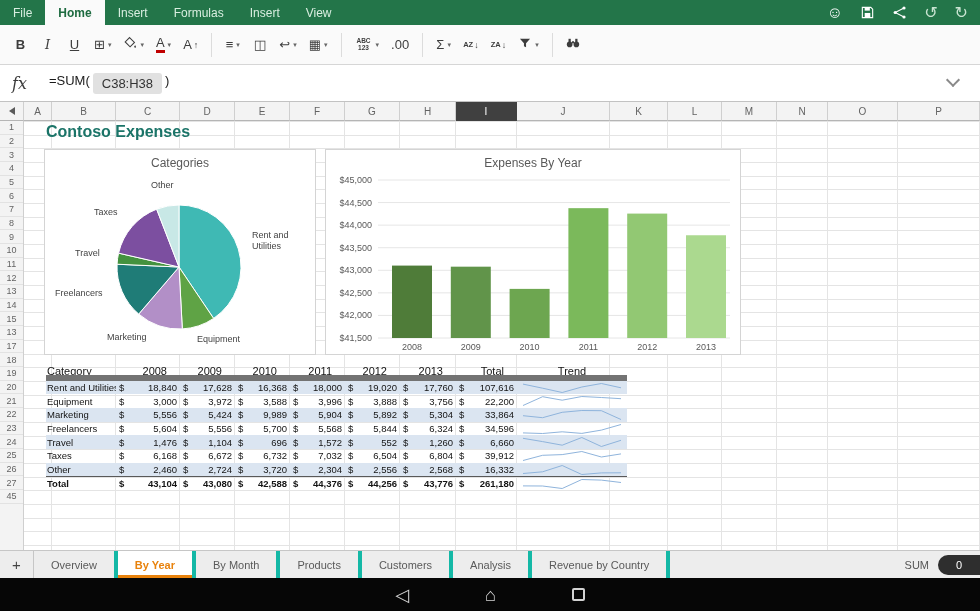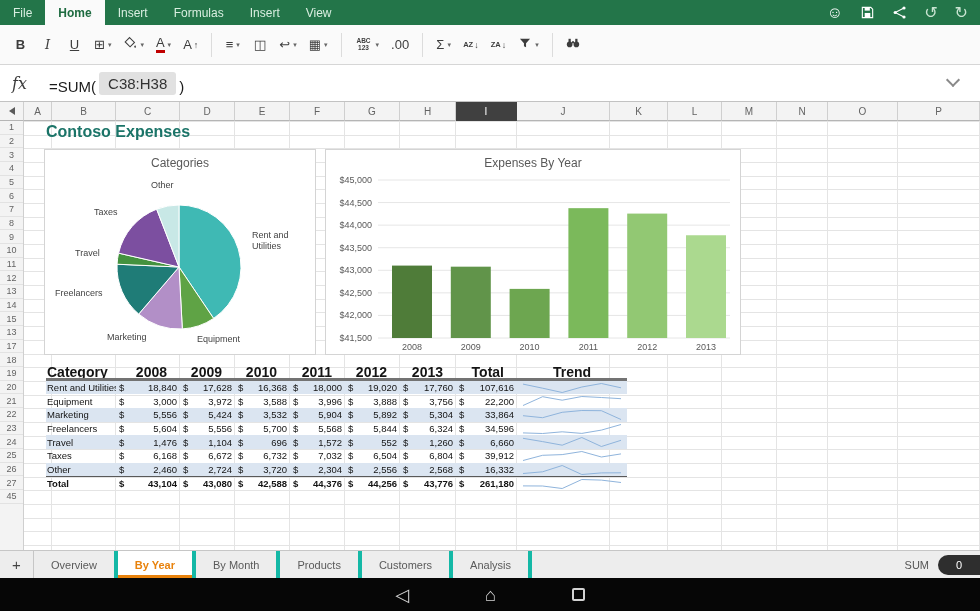--- a/index.html
+++ b/index.html
@@ -38,21 +38,21 @@
   .fc{border-bottom:3px solid #c00000;line-height:1.05}
   .nf{width:18px;font-size:6.5px;line-height:6.5px;text-align:center;font-weight:bold;white-space:normal}
   .stack{width:9px;font-size:7.5px;line-height:7.5px;text-align:center;font-weight:bold;white-space:normal}
   .arrow{font-size:9px}
   .dd{font-size:7px;color:#666;margin-left:1px}
   .sep{width:1px;height:24px;background:#dcdcdc;margin:0 6px}
 
   
   .formula-bar{height:37px;background:#fff;border-bottom:1px solid #c2c2c2;display:flex;align-items:center;padding:0 12px}
   .fx{font-family:"DejaVu Serif",serif;font-style:italic;font-size:16px;color:#3a3a3a;margin-right:22px}
-  .fml{font-size:15px;color:#1a1a1a;display:flex;align-items:flex-end}
+  .fml{font-size:13px;color:#1a1a1a;display:flex;align-items:flex-start}
   .chip{background:#e1e1e1;border-radius:3px;padding:3px 9px;margin:0 3px;color:#333}
   .fb-chevron{margin-left:auto;width:10px;height:10px;border-right:2px solid #8a8a8a;border-bottom:2px solid #8a8a8a;transform:rotate(45deg);margin-right:10px;margin-top:-6px}
 
   
   .sheet{position:relative;flex:1;background:#fff;overflow:hidden}
   .col-headers{position:absolute;top:0;left:0;right:0;height:19px;display:flex;z-index:3}
   .ch{flex:0 0 auto;background:#f3f3f3;border-right:1px solid #cfcfcf;border-bottom:1px solid #b5b5b5;font-size:10px;color:#636363;display:flex;align-items:center;justify-content:center}
   .ch.sel{background:#404040;border-color:#404040;color:#fff}
   .corner{width:24px}
   .corner-tri{width:0;height:0;border-top:4px solid transparent;border-bottom:4px solid transparent;border-right:6px solid #5a5a5a}
@@ -67,21 +67,21 @@
   .chart-card{position:absolute;background:#fff;border:1px solid #d4d4d4}
   .pie-card{left:44px;top:47px;width:272px;height:206px}
   .bar-card{left:325px;top:47px;width:416px;height:206px}
   .chart-title{position:absolute;top:6px;left:0;right:0;text-align:center;font-size:12px;color:#595959;z-index:2}
   .chart-card svg{position:absolute;left:0;top:0}
   .pie-lbl{position:absolute;font-size:9px;color:#444;line-height:1.25;z-index:2}
 
   .data-table{position:absolute;left:46px;top:265px}
   .t-row{display:flex;height:13.678px;align-items:center;font-size:9.5px;color:#141414}
   .t-row.alt{background:#dbe5f1}
-  .t-row.hdr{font-weight:bold;font-size:14px;border-bottom:3px solid #737373}
+  .t-row.hdr{font-weight:normal;font-size:11px;border-bottom:6px solid #737373}
   .t-row.total{font-weight:bold;border-top:1px solid #595959}
   .t-cell{flex:0 0 auto;height:100%;display:flex;align-items:center;overflow:hidden}
   .t-cat{padding-left:1px;white-space:nowrap}
   .t-money{justify-content:space-between;padding:0 3px}
   .hdr-num{justify-content:flex-end;padding-right:13px}
   .hdr-trend,.t-trend{justify-content:center}
 
   
   .tab-bar{height:28px;background:#ededed;border-top:1px solid #c6c6c6;display:flex;align-items:stretch;font-size:11px;color:#5a5a5a}
   .add-tab{width:34px;display:flex;align-items:center;justify-content:center;font-size:15px;color:#444;border-right:1px solid #c6c6c6}
@@ -450,21 +450,21 @@
             <div class="t-cell t-money" style="width: 64px;">
               <span class="cur">$</span>
               <span class="val">5,556</span>
             </div>
             <div class="t-cell t-money" style="width: 55px;">
               <span class="cur">$</span>
               <span class="val">5,424</span>
             </div>
             <div class="t-cell t-money" style="width: 55px;">
               <span class="cur">$</span>
-              <span class="val">3,532</span>
+              <span class="val">9,989</span>
             </div>
             <div class="t-cell t-money" style="width: 55px;">
               <span class="cur">$</span>
               <span class="val">5,904</span>
             </div>
             <div class="t-cell t-money" style="width: 55px;">
               <span class="cur">$</span>
               <span class="val">5,892</span>
             </div>
             <div class="t-cell t-money" style="width: 56px;">
@@ -667,20 +667,21 @@
 
   <div class="tab-bar">
     <div class="add-tab">+</div>
     <div class="stabs" id="sheet-tabs">
         <div class="stab">Overview</div>
         <div class="stab active">By Year</div>
         <div class="stab">By Month</div>
         <div class="stab">Products</div>
         <div class="stab">Customers</div>
         <div class="stab">Analysis</div>
+        <div class="stab">Revenue by Country</div>
       </div>
     <div class="tab-spacer"></div>
     <span class="sum-label">SUM</span>
     <span class="sum-badge">0</span>
   </div>
 
   <div class="nav-bar" id="nav-icons">
       <span class="nav-ic">◁</span>
       <span class="nav-ic">⌂</span>
       <span class="nav-box"></span>

